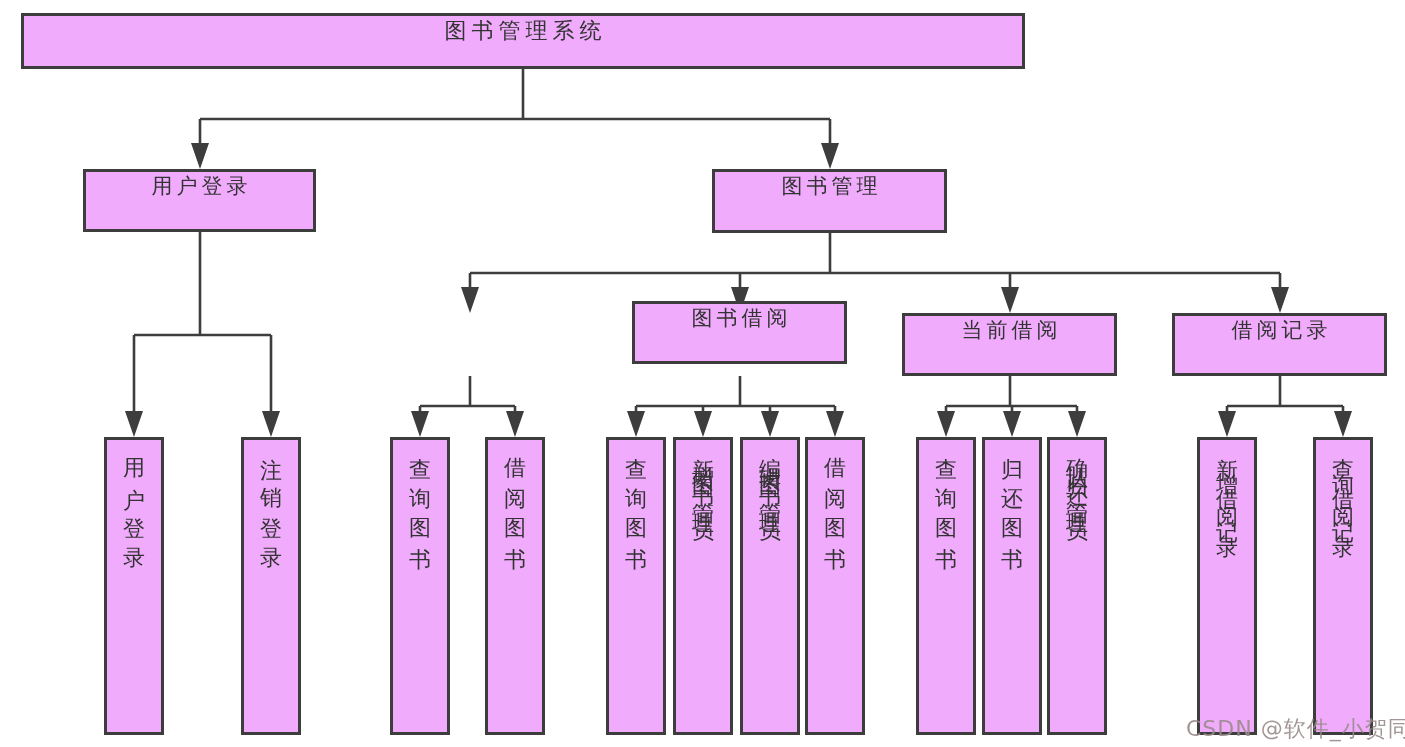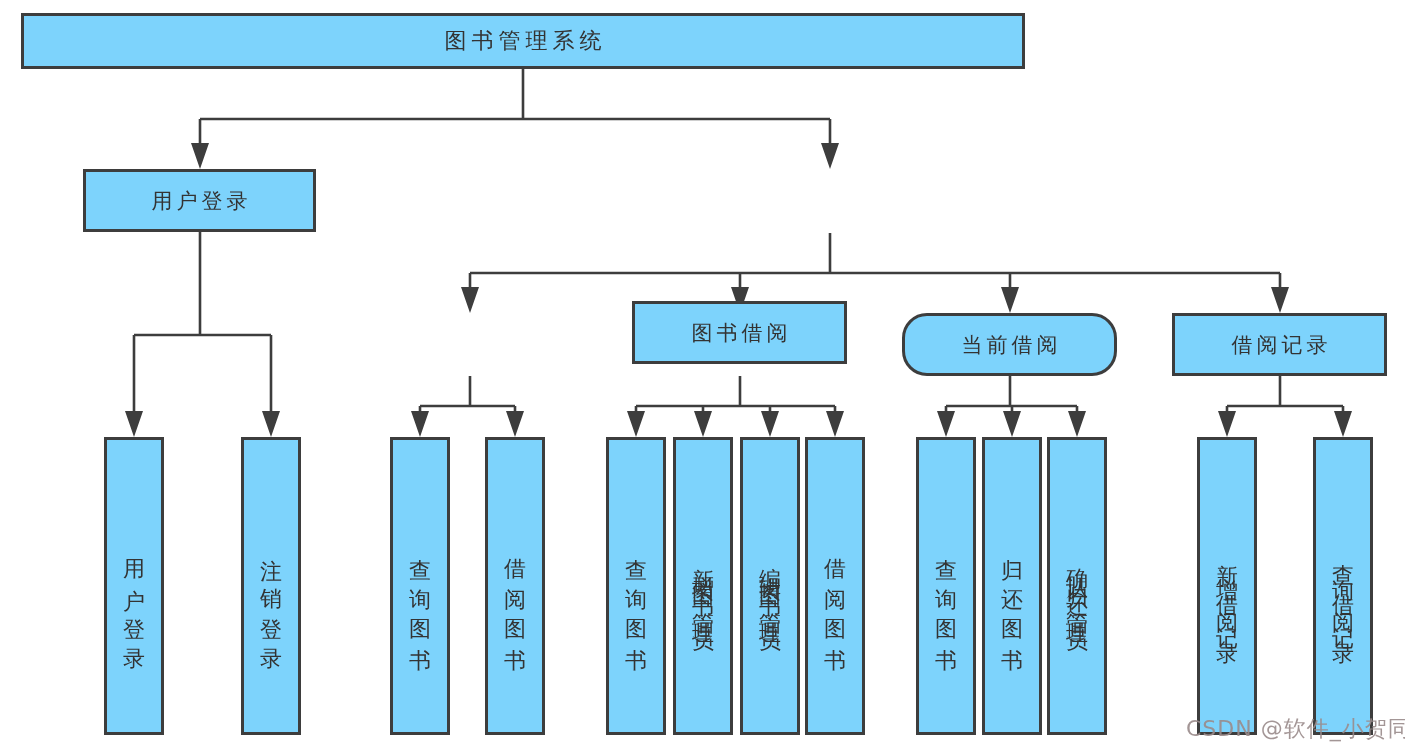--- a/index.html
+++ b/index.html
@@ -19,23 +19,23 @@
   #wires {
     position: absolute;
     left: 0; top: 0;
     width: 1405px; height: 747px;
     pointer-events: none;
   }
   .node {
     position: absolute;
     box-sizing: border-box;
     border: 3px solid #3d3d3d;
-    background: #7dd3fc;
+    background: #f0abfc;
     display: flex;
-    align-items: center;
+    align-items: flex-start;
     justify-content: center;
   }
   .hnode span {
     font-size: 21px;
     letter-spacing: 4px;
     margin-right: -4px;
     white-space: nowrap;
     color: #333333;
   }
   .rootnode span {
@@ -100,25 +100,28 @@
       M1334 411 L1352 411 L1343 437 Z"></path>
   </svg>
 
   <div class="node hnode rootnode" style="left:21px; top:13px; width:1004px; height:56px;">
     <span>图书管理系统</span>
   </div>
 
   <div class="node hnode" style="left:83px; top:169px; width:233px; height:63px;">
     <span>用户登录</span>
   </div>
+  <div class="node hnode" style="left:712px; top:169px; width:235px; height:64px;">
+    <span>图书管理</span>
+  </div>
 
   <div class="node hnode" style="left:632px; top:301px; width:215px; height:63px;">
     <span>图书借阅</span>
   </div>
-  <div class="node hnode" style="left:902px; top:313px; width:215px; height:63px;border-radius:25px;">
+  <div class="node hnode" style="left:902px; top:313px; width:215px; height:63px;">
     <span>当前借阅</span>
   </div>
   <div class="node hnode" style="left:1172px; top:313px; width:215px; height:63px;">
     <span>借阅记录</span>
   </div>
 
   <div class="node vnode" style="left:104px; top:437px; width:60px; height:298px;">
     <span class="ls4">用户登录</span>
   </div>
   <div class="node vnode" style="left:241px; top:437px; width:60px; height:298px;">

